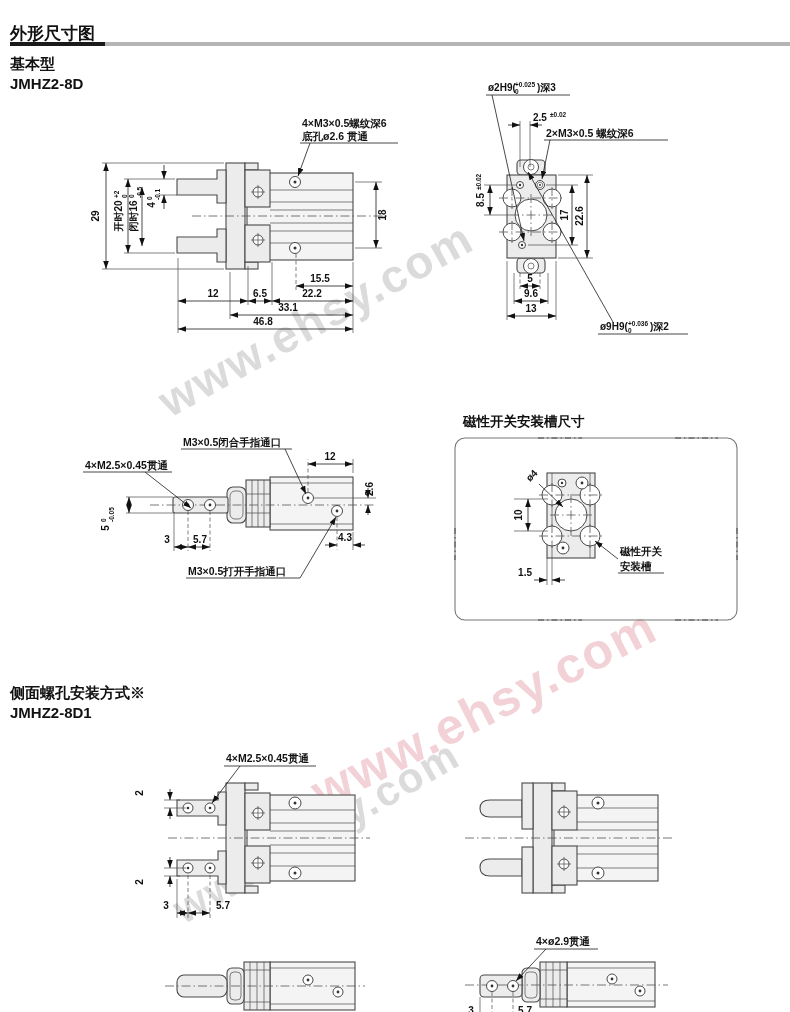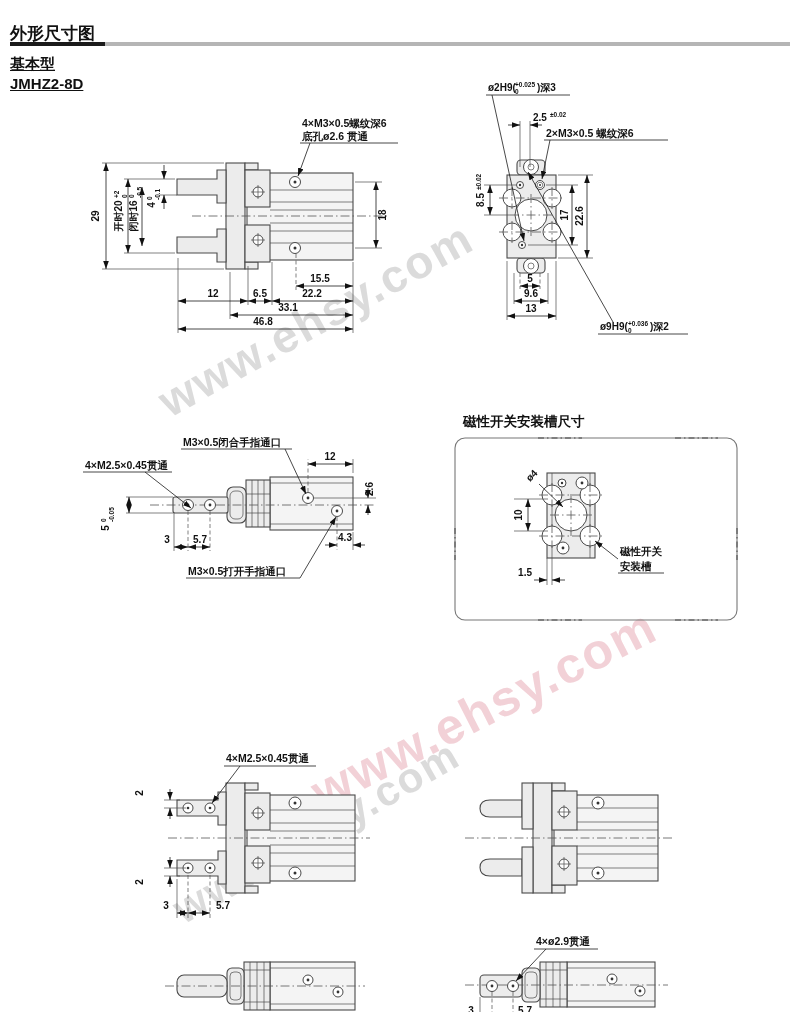--- a/index.html
+++ b/index.html
@@ -14,21 +14,21 @@
   .gf2{fill:#f4f4f4;stroke:#4a4a4a;stroke-width:1.1;}
   .tn{fill:none;stroke:#4a4a4a;stroke-width:0.7;}
   .dl{fill:none;stroke:#1a1a1a;stroke-width:0.8;}
   .cl{fill:none;stroke:#555;stroke-width:0.8;stroke-dasharray:9 3 1.5 3;}
   .dsh{stroke-dasharray:4 2.5;}
   .hole{fill:#fff;stroke:#4a4a4a;stroke-width:1;}
   .dot{fill:#333;stroke:none;}
   .hdr-title{position:absolute;left:10px;top:2px;font-size:17px;font-weight:bold;}
   .rule-black{position:absolute;left:10px;top:22px;width:95px;height:4px;background:#1a1a1a;}
   .rule-gray{position:absolute;left:105px;top:22px;width:685px;height:4px;background:#b5b5b5;}
-  .sec{position:absolute;font-size:15px;font-weight:bold;line-height:20px;white-space:nowrap;text-decoration:underline;}
+  .sec{position:absolute;font-size:15px;font-weight:bold;line-height:20px;white-space:nowrap;}
   .panel{position:absolute;left:450px;top:413px;width:295px;height:192px;}
   .panel-title{position:absolute;left:463px;top:393px;font-size:13.5px;font-weight:bold;}
   .wm{position:absolute;font-weight:bold;letter-spacing:2px;white-space:nowrap;pointer-events:none;}
   .wm1{left:140px;top:272px;font-size:46px;color:rgba(160,160,160,0.38);transform:rotate(-29deg);}
   .wm2{left:294px;top:660px;font-size:50px;color:rgba(222,140,155,0.40);transform:rotate(-27deg);}
   .wm3{left:155px;top:788px;font-size:42px;color:rgba(160,160,160,0.38);transform:rotate(-30deg);}
 </style>
 </head>
 <body>
 
@@ -360,20 +360,24 @@
       <text class="dim" x="82" y="143" text-anchor="end">1.5</text>
     </g>
     <g>
       <text class="note" x="170" y="122">磁性开关</text>
       <text class="note" x="170" y="137">安装槽</text>
       <line class="dl" x1="168" y1="126" x2="145" y2="108" marker-end="url(#ar)"></line>
       <line class="dl" x1="168" y1="140" x2="214" y2="140"></line>
     </g>
   </svg>
 
+  <div class="sec" style="left:10px;top:663px;">
+    <div>侧面螺孔安装方式※</div>
+    <div>JMHZ2-8D1</div>
+  </div>
   <div class="sec" style="left:413px;top:663px;">
   </div>
 
   <svg style="left:130px;top:715px;" width="260" height="200" viewBox="0 0 260 200">
     <g>
       <rect class="gf2" x="117" y="60" width="108" height="86"></rect>
       <line class="tn" x1="140" y1="75" x2="225" y2="75"></line>
       <line class="tn" x1="140" y1="88" x2="225" y2="88"></line>
       <line class="tn" x1="140" y1="96" x2="225" y2="96"></line>
       <line class="tn" x1="140" y1="110" x2="225" y2="110"></line>

